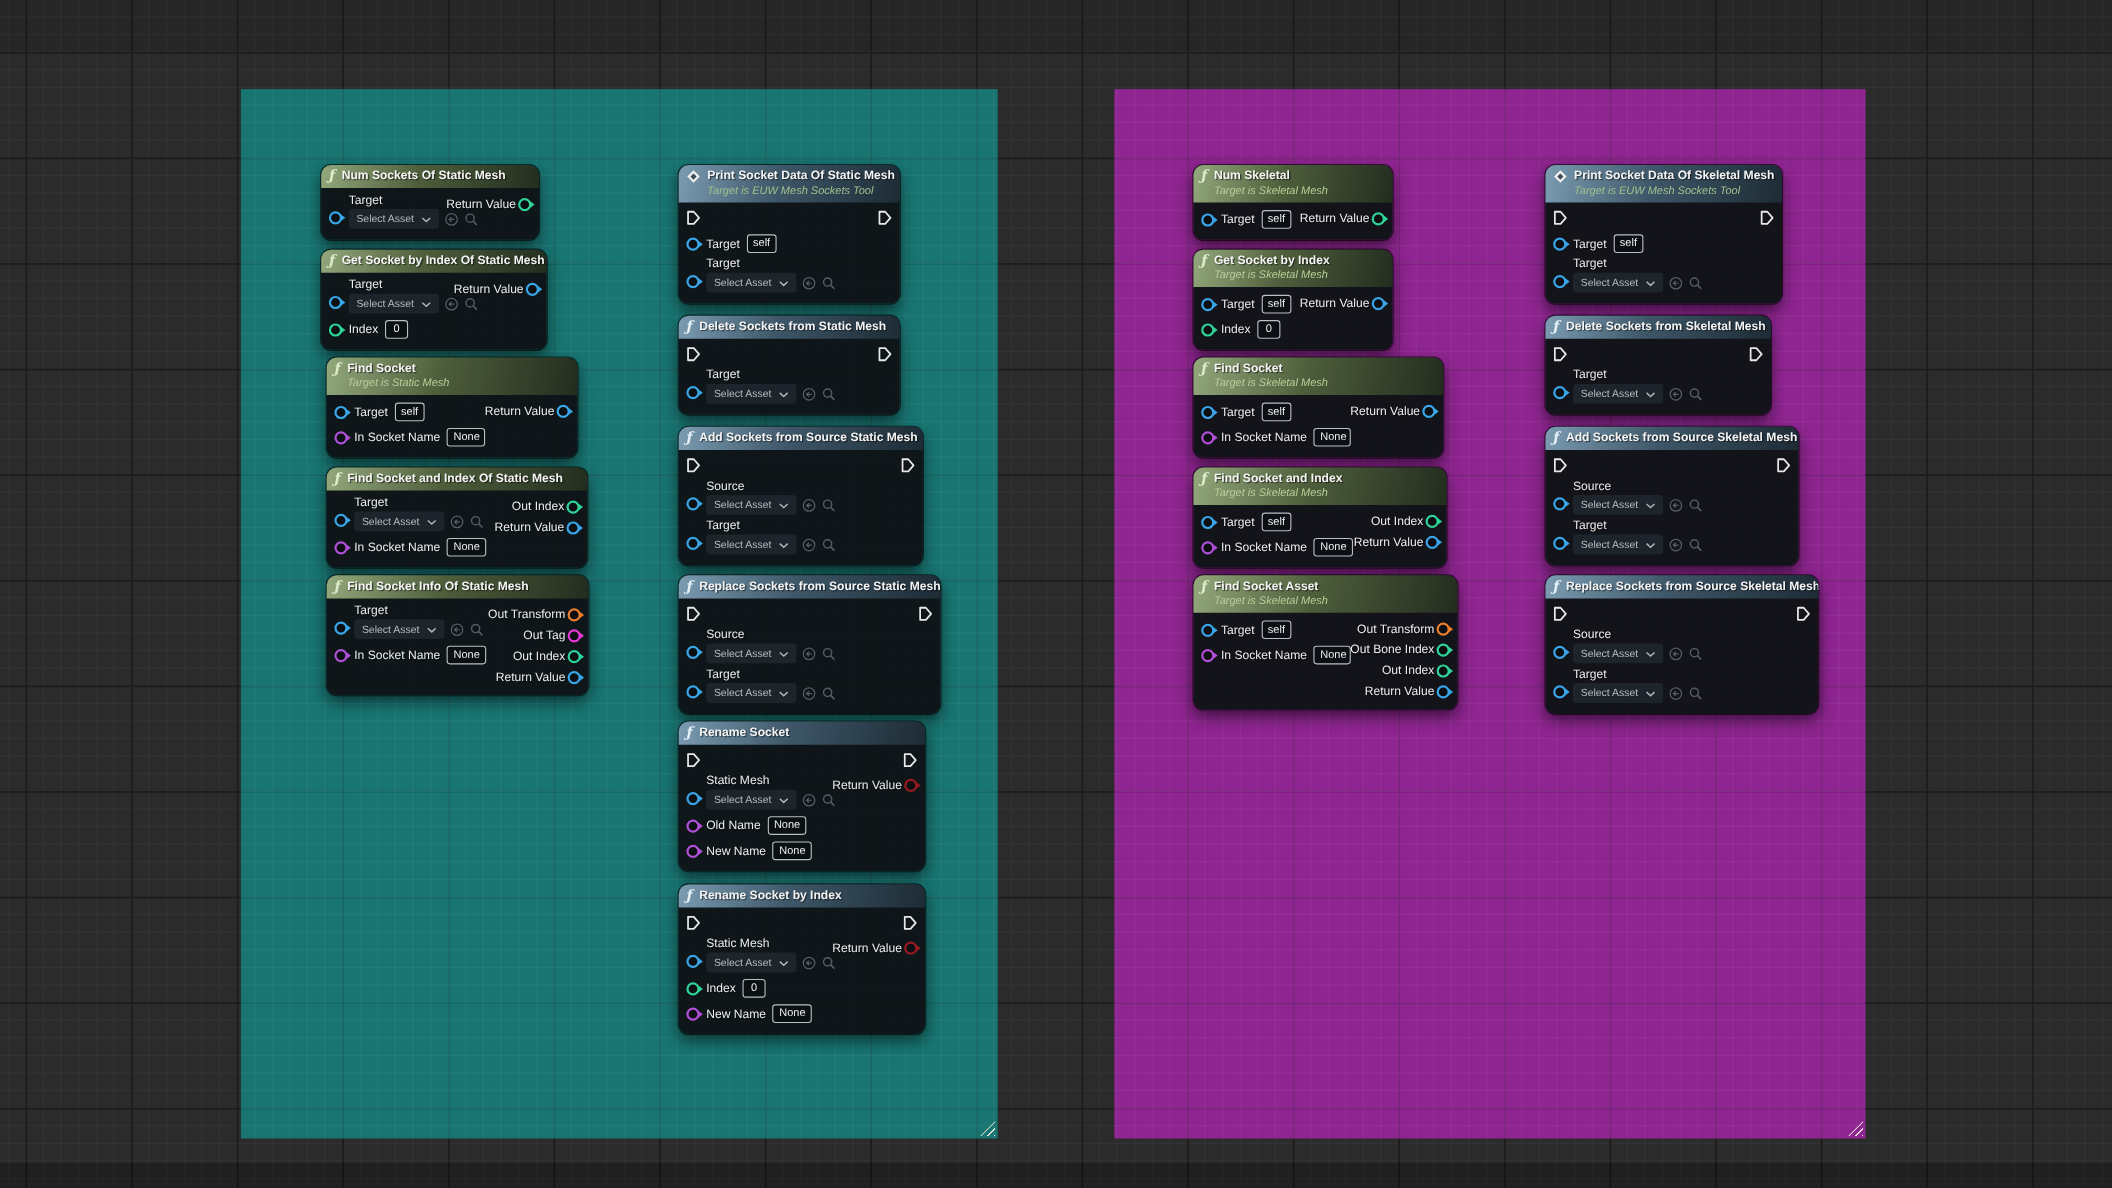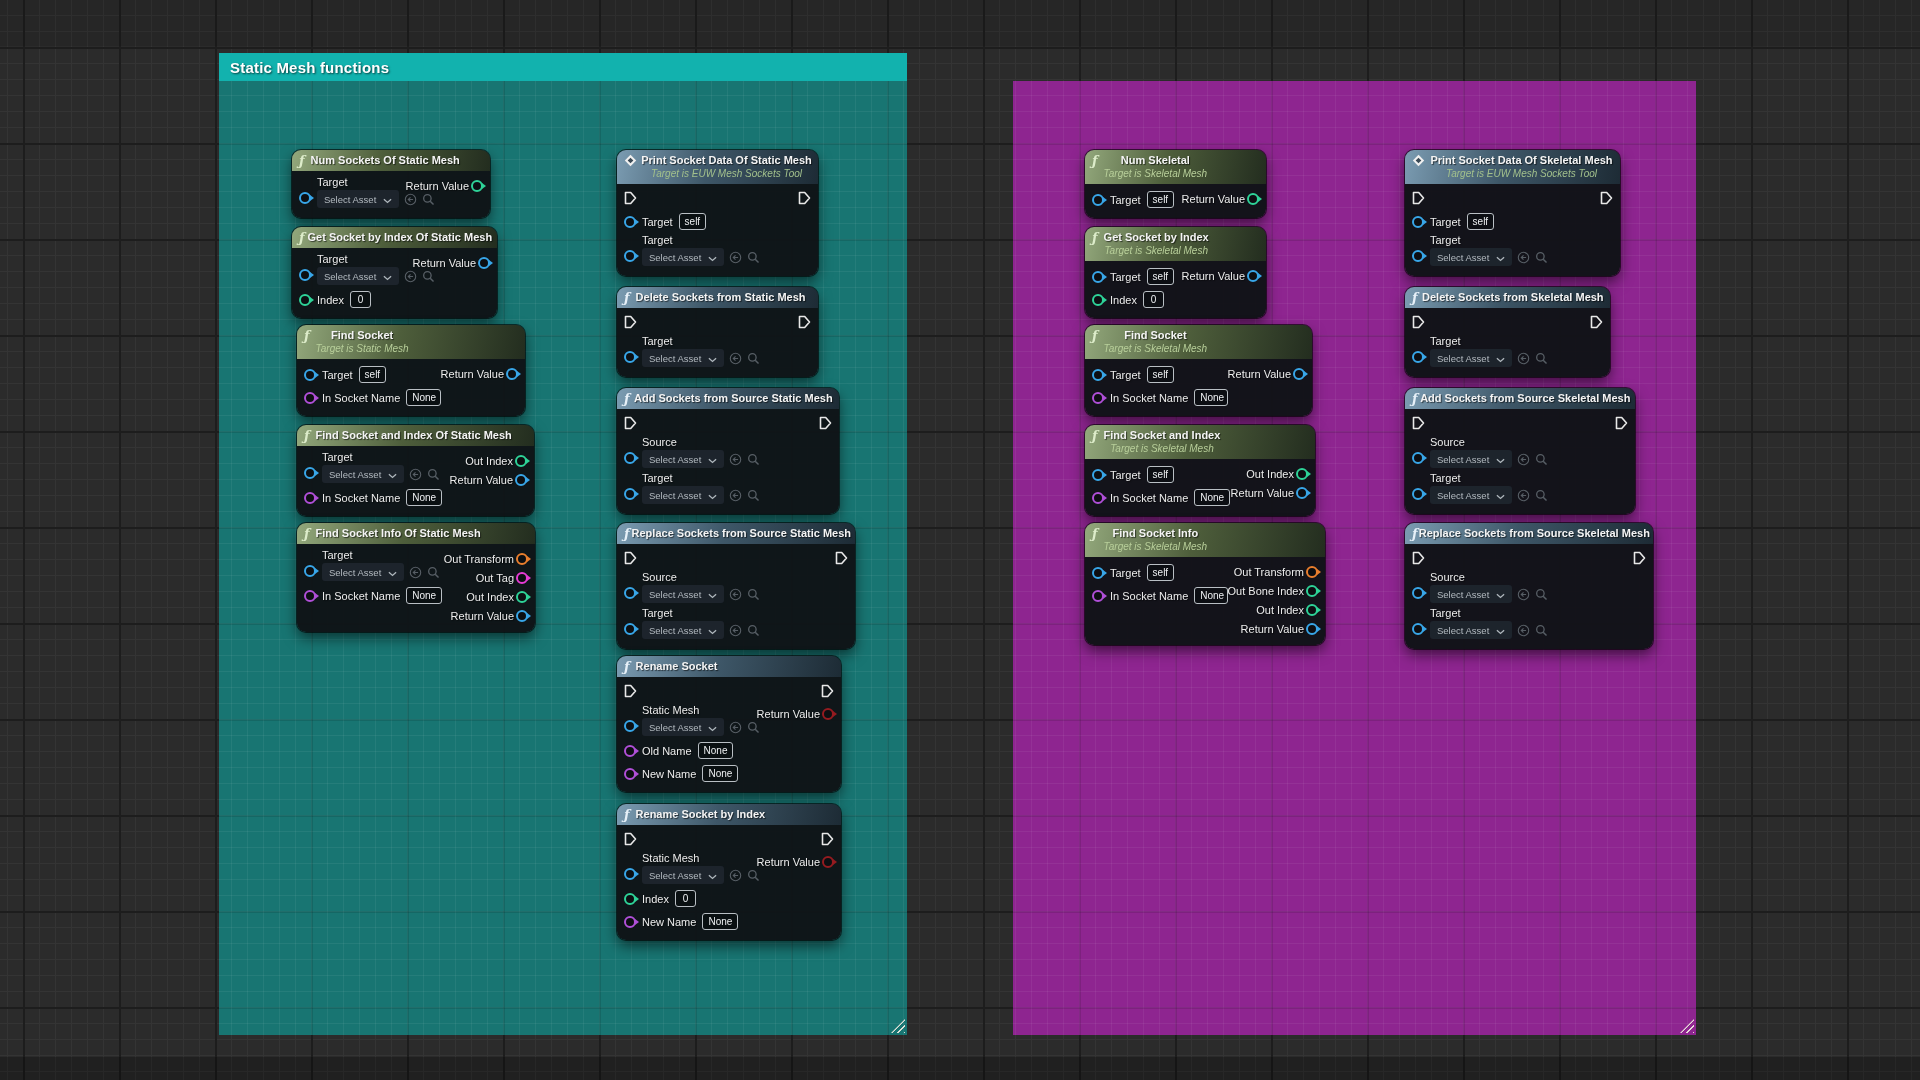--- a/index.html
+++ b/index.html
@@ -58,21 +58,21 @@
   .node-header{
     border-radius:9px 9px 0 0;padding:3px 8px 3px 7px;
     display:flex;gap:6px;align-items:flex-start;overflow:hidden;
   }
   .node-header.green{background:linear-gradient(100deg,#93a87c 0%,#4e5e3b 45%,#232d1f 100%);}
   .node-header.blue{background:linear-gradient(100deg,#7b9cb2 0%,#3e5768 45%,#1d2b35 100%);}
   .node-icon{flex:none;font-family:"DejaVu Serif",serif;font-style:italic;font-weight:bold;font-size:13px;line-height:15px;}
   .green .node-icon{color:#ddecca;}
   .blue .node-icon{color:#e6f0f8;}
   .node-icon svg{display:block;margin-top:1px;}
-  .titlewrap{display:flex;flex-direction:column;min-width:0;align-items:center;}
+  .titlewrap{display:flex;flex-direction:column;min-width:0;}
   .node-title{font-size:11px;font-weight:bold;color:#f4f4f4;line-height:15px;white-space:nowrap;text-shadow:1px 1px 1px rgba(0,0,0,0.6);}
   .node-subtitle{font-size:10px;font-style:italic;line-height:12px;padding-bottom:1px;white-space:nowrap;}
   .green .node-subtitle{color:#b8cf9a;}
   .blue .node-subtitle{color:#a2c08c;}
 
   .node-body{position:relative;padding:4px 0 7px;}
   .exec-row{position:relative;height:22px;}
   .exec-in{position:absolute;left:7px;top:3px;}
   .exec-out{position:absolute;right:7px;top:3px;}
 
@@ -101,23 +101,20 @@
     width:0;height:0;border-top:3px solid transparent;border-bottom:3px solid transparent;
     border-left:4px solid currentColor;
   }
 </style>
 </head>
 <body>
 
 <div class="canvas">
 
   <div class="comment" id="comment-0" style="left:219px;top:53px;width:688px;height:982px;">
-    <div class="comment-header" style="background: rgb(18, 178, 174);">
-      <span>Static Mesh functions</span>
-    </div>
     <div class="comment-body" style="background-color: rgb(24, 117, 114);"></div>
     <div class="resize-handle"></div>
   </div>
 
   <div class="comment" id="comment-1" style="left:1013px;top:53px;width:683px;height:982px;">
     <div class="comment-body" style="background-color: rgb(142, 37, 144);"></div>
     <div class="resize-handle"></div>
   </div>
 
   <div id="nodes-root">
@@ -874,21 +871,21 @@
                 <span class="pin" style="color: rgb(56, 166, 232);"></span>
               </div>
             </div>
           </div>
         </div>
       </div>
       <div class="node" style="left: 1085px; top: 523px; width: 240px;">
         <div class="node-header green">
           <span class="node-icon">ƒ</span>
           <div class="titlewrap">
-            <div class="node-title">Find Socket Info</div>
+            <div class="node-title">Find Socket Asset</div>
             <div class="node-subtitle">Target is Skeletal Mesh</div>
           </div>
         </div>
         <div class="node-body">
           <div class="io-row">
             <div class="inputs-col">
               <div class="pin-row box-row">
                 <span class="pin" style="color: rgb(56, 166, 232);"></span>
                 <span class="plabel">Target</span>
                 <span class="value-box">self</span>

